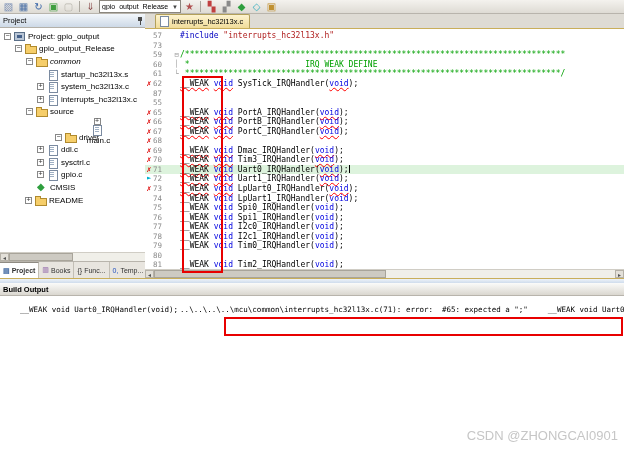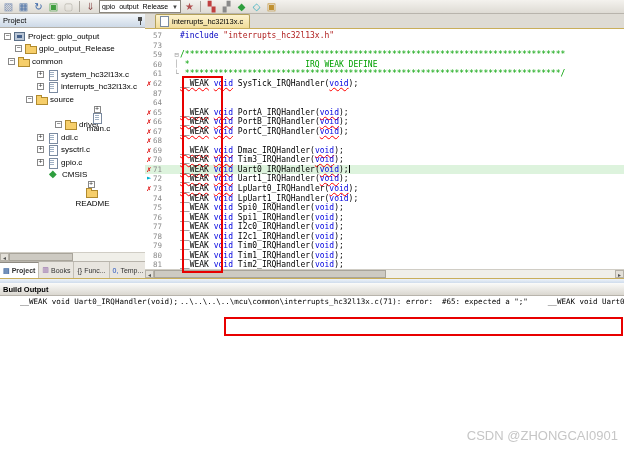--- a/index.html
+++ b/index.html
@@ -76,21 +76,21 @@
   .cl .txt{flex:1;}
   .p{color:#000;} .kw{color:#0000e0;} .pre{color:#0000c0;} .str{color:#b02020;} .com{color:#00a000;}
   .sq{text-decoration:underline wavy #ff0000 1px;text-underline-offset:1px;}
   .caret{display:inline-block;width:1px;height:8px;background:#000;vertical-align:-1px;}
   #ed-hsb{height:8px;}
   
   #strip{position:absolute;left:0;top:278px;width:624px;height:5px;
     border-top:1px solid #c9ae5a;background:linear-gradient(#eef3f9,#cfdcec);box-sizing:border-box;}
   
   #build{position:absolute;left:0;top:283px;width:624px;height:166px;background:#fff;
-    display:flex;flex-direction:column;}
+    display:flex;flex-direction:column;gap:8px;}
   #bo-header{height:12px;background:linear-gradient(#fbfbfa,#dad7d0);border-bottom:1px solid #b8b4ac;
     font-size:7.5px;font-weight:bold;display:flex;align-items:center;padding-left:3px;}
   #bo-body{flex:1;padding-top:1px;font-family:"DejaVu Sans Mono","Liberation Mono",monospace;
     font-size:7.5px;overflow:hidden;}
   .bo-line{height:9px;line-height:9px;white-space:pre;padding-left:2px;}
   
   .anno{position:absolute;border:2px solid #e80000;background:transparent;pointer-events:none;}
   #anno-weak{left:182px;top:76px;width:37px;height:193px;}
   #anno-error{left:224px;top:317px;width:395px;height:15px;}
   
@@ -141,26 +141,31 @@
         <span class="trow" style="padding-left: 4px;">
           <span class="exp">−</span>
           <span class="ticon target"></span>
           <span>Project: gpio_output</span>
         </span>
         <span class="trow" style="padding-left: 15px;">
           <span class="exp">−</span>
           <span class="ticon folder"></span>
           <span>gpio_output_Release</span>
         </span>
-        <span class="trow" style="padding-left: 8px;">
+        <span class="trow" style="padding-left: 26px; font-style: italic;">
           <span class="exp">−</span>
           <span class="ticon folder"></span>
           <span>common</span>
         </span>
         <span class="trow" style="padding-left: 37px;">
+          <span class="exp none"></span>
+          <span class="ticon file"></span>
+          <span>startup_hc32l13x.s</span>
+        </span>
+        <span class="trow" style="padding-left: 37px;">
           <span class="exp">+</span>
           <span class="ticon file"></span>
           <span>system_hc32l13x.c</span>
         </span>
         <span class="trow" style="padding-left: 37px;">
           <span class="exp">+</span>
           <span class="ticon file"></span>
           <span>interrupts_hc32l13x.c</span>
         </span>
         <span class="trow" style="padding-left: 26px;">
@@ -186,26 +191,26 @@
         <span class="trow" style="padding-left: 37px;">
           <span class="exp">+</span>
           <span class="ticon file"></span>
           <span>sysctrl.c</span>
         </span>
         <span class="trow" style="padding-left: 37px;">
           <span class="exp">+</span>
           <span class="ticon file"></span>
           <span>gpio.c</span>
         </span>
-        <span class="trow" style="padding-left: 38px;">
+        <span class="trow" style="padding-left: 26px;">
           <span class="exp none"></span>
           <span class="ticon diamond"></span>
           <span>CMSIS</span>
         </span>
-        <span class="trow" style="padding-left: 25px; flex-direction: column;">
+        <span class="trow" style="padding-left: 25px;">
           <span class="exp">+</span>
           <span class="ticon folder"></span>
           <span>README</span>
         </span>
       </div>
     <div class="hsb">
       <span class="arr">◄</span>
       <span class="track">
           <span class="thumb" style="left:0;right:55%;"></span>
         </span>
@@ -239,37 +244,37 @@
       </div>
     </div>
     <div id="code">
         <span class="cl"><span class="mk"></span><span class="num">57</span><span class="fold"></span><span class="txt"><span class="pre">#include </span><span class="str">"interrupts_hc32l13x.h"</span></span></span>
         <span class="cl"><span class="mk"></span><span class="num">73</span><span class="fold"></span><span class="txt"></span></span>
         <span class="cl"><span class="mk"></span><span class="num">59</span><span class="fold">⊟</span><span class="txt"><span class="com">/*******************************************************************************</span></span></span>
         <span class="cl"><span class="mk"></span><span class="num">60</span><span class="fold">│</span><span class="txt"><span class="com"> *                        IRQ WEAK DEFINE</span></span></span>
         <span class="cl"><span class="mk"></span><span class="num">61</span><span class="fold">└</span><span class="txt"><span class="com"> ******************************************************************************/</span></span></span>
         <span class="cl"><span class="mk err">✗</span><span class="num">62</span><span class="fold"></span><span class="txt"><span class="p sq">__WEAK</span><span class="p"> </span><span class="kw sq">void</span><span class="p"> SysTick_IRQHandler(</span><span class="kw sq">void</span><span class="p">);</span></span></span>
         <span class="cl"><span class="mk"></span><span class="num">87</span><span class="fold"></span><span class="txt"></span></span>
-        <span class="cl"><span class="mk"></span><span class="num">64</span><span class="fold"></span><span class="txt"></span></span>
+        <span class="cl"><span class="mk"></span><span class="num">55</span><span class="fold"></span><span class="txt"></span></span>
         <span class="cl"><span class="mk err">✗</span><span class="num">65</span><span class="fold"></span><span class="txt"><span class="p sq">__WEAK</span><span class="p"> </span><span class="kw sq">void</span><span class="p"> PortA_IRQHandler(</span><span class="kw sq">void</span><span class="p">);</span></span></span>
         <span class="cl"><span class="mk err">✗</span><span class="num">66</span><span class="fold"></span><span class="txt"><span class="p sq">__WEAK</span><span class="p"> </span><span class="kw sq">void</span><span class="p"> PortB_IRQHandler(</span><span class="kw sq">void</span><span class="p">);</span></span></span>
         <span class="cl"><span class="mk err">✗</span><span class="num">67</span><span class="fold"></span><span class="txt"><span class="p sq">__WEAK</span><span class="p"> </span><span class="kw sq">void</span><span class="p"> PortC_IRQHandler(</span><span class="kw sq">void</span><span class="p">);</span></span></span>
         <span class="cl"><span class="mk err">✗</span><span class="num">68</span><span class="fold"></span></span>
         <span class="cl"><span class="mk err">✗</span><span class="num">69</span><span class="fold"></span><span class="txt"><span class="p sq">__WEAK</span><span class="p"> </span><span class="kw sq">void</span><span class="p"> Dmac_IRQHandler(</span><span class="kw sq">void</span><span class="p">);</span></span></span>
         <span class="cl"><span class="mk err">✗</span><span class="num">70</span><span class="fold"></span><span class="txt"><span class="p sq">__WEAK</span><span class="p"> </span><span class="kw sq">void</span><span class="p"> Tim3_IRQHandler(</span><span class="kw sq">void</span><span class="p">);</span></span></span>
         <span class="cl hl"><span class="mk err">✗</span><span class="num">71</span><span class="fold"></span><span class="txt"><span class="p sq">__WEAK</span><span class="p"> </span><span class="kw sq">void</span><span class="p"> Uart0_IRQHandler(</span><span class="kw sq">void</span><span class="p">);</span><span class="caret"></span></span></span>
         <span class="cl"><span class="mk arrow">►</span><span class="num">72</span><span class="fold"></span><span class="txt"><span class="p sq">__WEAK</span><span class="p"> </span><span class="kw sq">void</span><span class="p"> Uart1_IRQHandler(</span><span class="kw sq">void</span><span class="p">);</span></span></span>
         <span class="cl"><span class="mk err">✗</span><span class="num">73</span><span class="fold"></span><span class="txt"><span class="p sq">__WEAK</span><span class="p"> </span><span class="kw sq">void</span><span class="p"> LpUart0_IRQHandler(</span><span class="kw sq">void</span><span class="p">);</span></span></span>
         <span class="cl"><span class="mk"></span><span class="num">74</span><span class="fold"></span><span class="txt"><span class="p">__WEAK</span><span class="p"> </span><span class="kw">void</span><span class="p"> LpUart1_IRQHandler(</span><span class="kw">void</span><span class="p">);</span></span></span>
         <span class="cl"><span class="mk"></span><span class="num">75</span><span class="fold"></span><span class="txt"><span class="p">__WEAK</span><span class="p"> </span><span class="kw">void</span><span class="p"> Spi0_IRQHandler(</span><span class="kw">void</span><span class="p">);</span></span></span>
         <span class="cl"><span class="mk"></span><span class="num">76</span><span class="fold"></span><span class="txt"><span class="p">__WEAK</span><span class="p"> </span><span class="kw">void</span><span class="p"> Spi1_IRQHandler(</span><span class="kw">void</span><span class="p">);</span></span></span>
         <span class="cl"><span class="mk"></span><span class="num">77</span><span class="fold"></span><span class="txt"><span class="p">__WEAK</span><span class="p"> </span><span class="kw">void</span><span class="p"> I2c0_IRQHandler(</span><span class="kw">void</span><span class="p">);</span></span></span>
         <span class="cl"><span class="mk"></span><span class="num">78</span><span class="fold"></span><span class="txt"><span class="p">__WEAK</span><span class="p"> </span><span class="kw">void</span><span class="p"> I2c1_IRQHandler(</span><span class="kw">void</span><span class="p">);</span></span></span>
         <span class="cl"><span class="mk"></span><span class="num">79</span><span class="fold"></span><span class="txt"><span class="p">__WEAK</span><span class="p"> </span><span class="kw">void</span><span class="p"> Tim0_IRQHandler(</span><span class="kw">void</span><span class="p">);</span></span></span>
-        <span class="cl"><span class="mk"></span><span class="num">80</span><span class="fold"></span><span class="txt"><span class="p">__WEAK</span><span class="p"> </span><span class="kw">void</span><span class="p"> Tim1_IRQHandler(</span><span class="kw">void</span><span class="p">);</span></span></span>
+        <span class="cl"><span class="mk"></span><span class="num">80</span><span class="fold"></span></span>
         <span class="cl"><span class="mk"></span><span class="num">81</span><span class="fold"></span><span class="txt"><span class="p">__WEAK</span><span class="p"> </span><span class="kw">void</span><span class="p"> Tim2_IRQHandler(</span><span class="kw">void</span><span class="p">);</span></span></span>
       </div>
     <div class="hsb" id="ed-hsb">
       <span class="arr">◄</span>
       <span class="track">
           <span class="thumb" style="left:0;width:232px;"></span>
         </span>
       <span class="arr">►</span>
     </div>
   </div>

